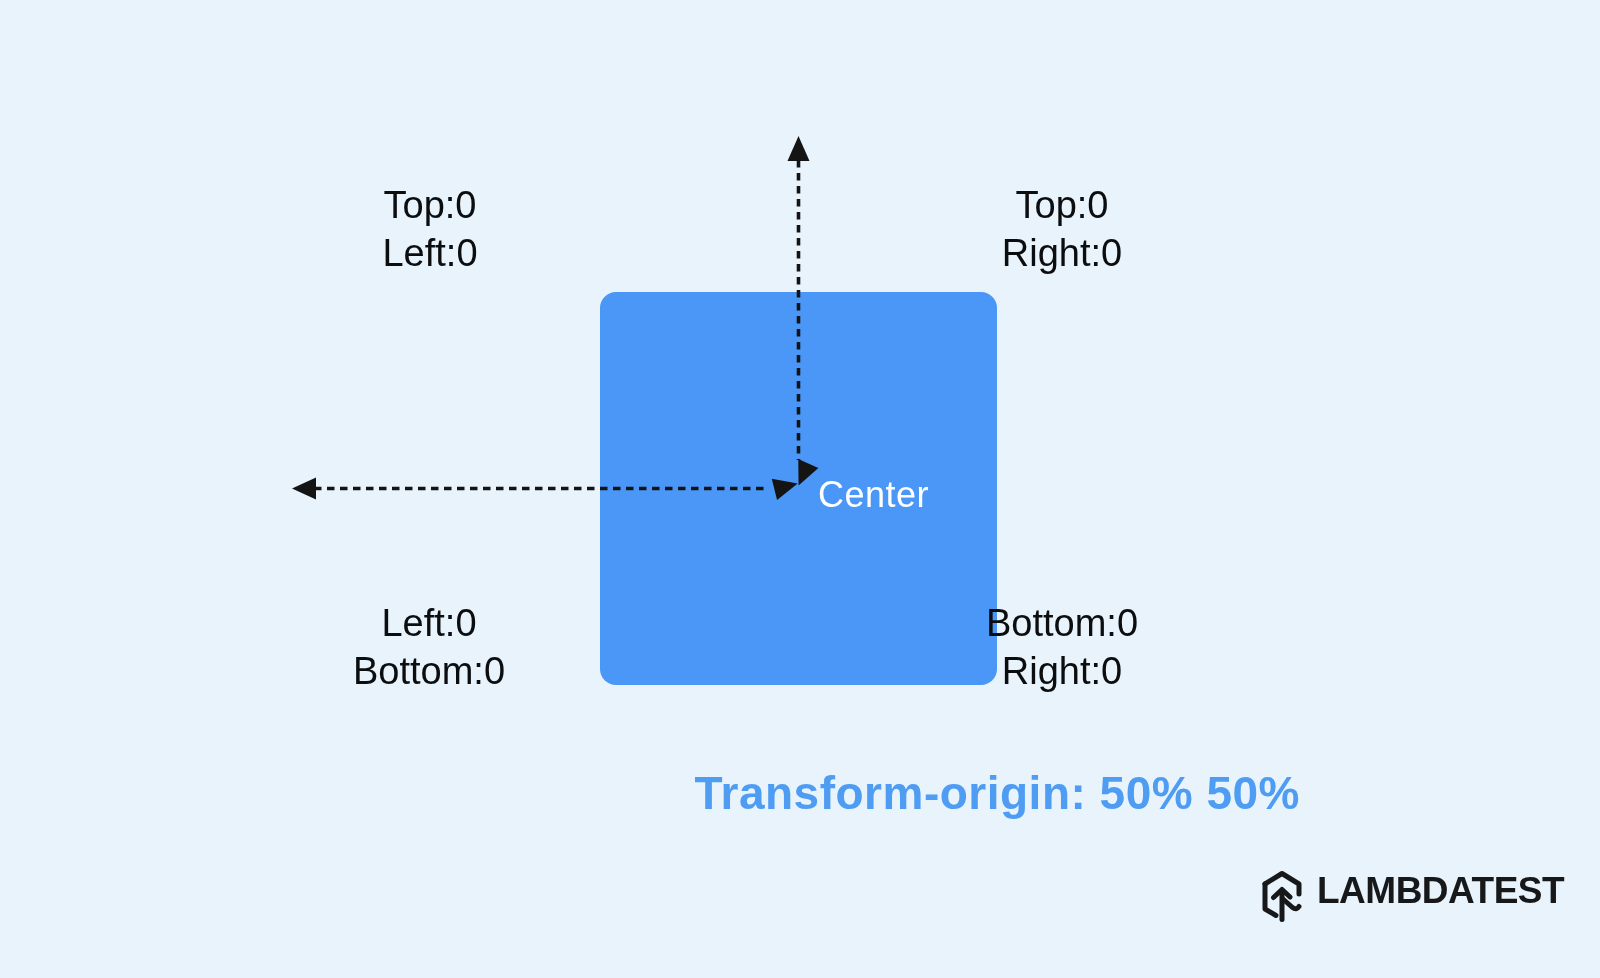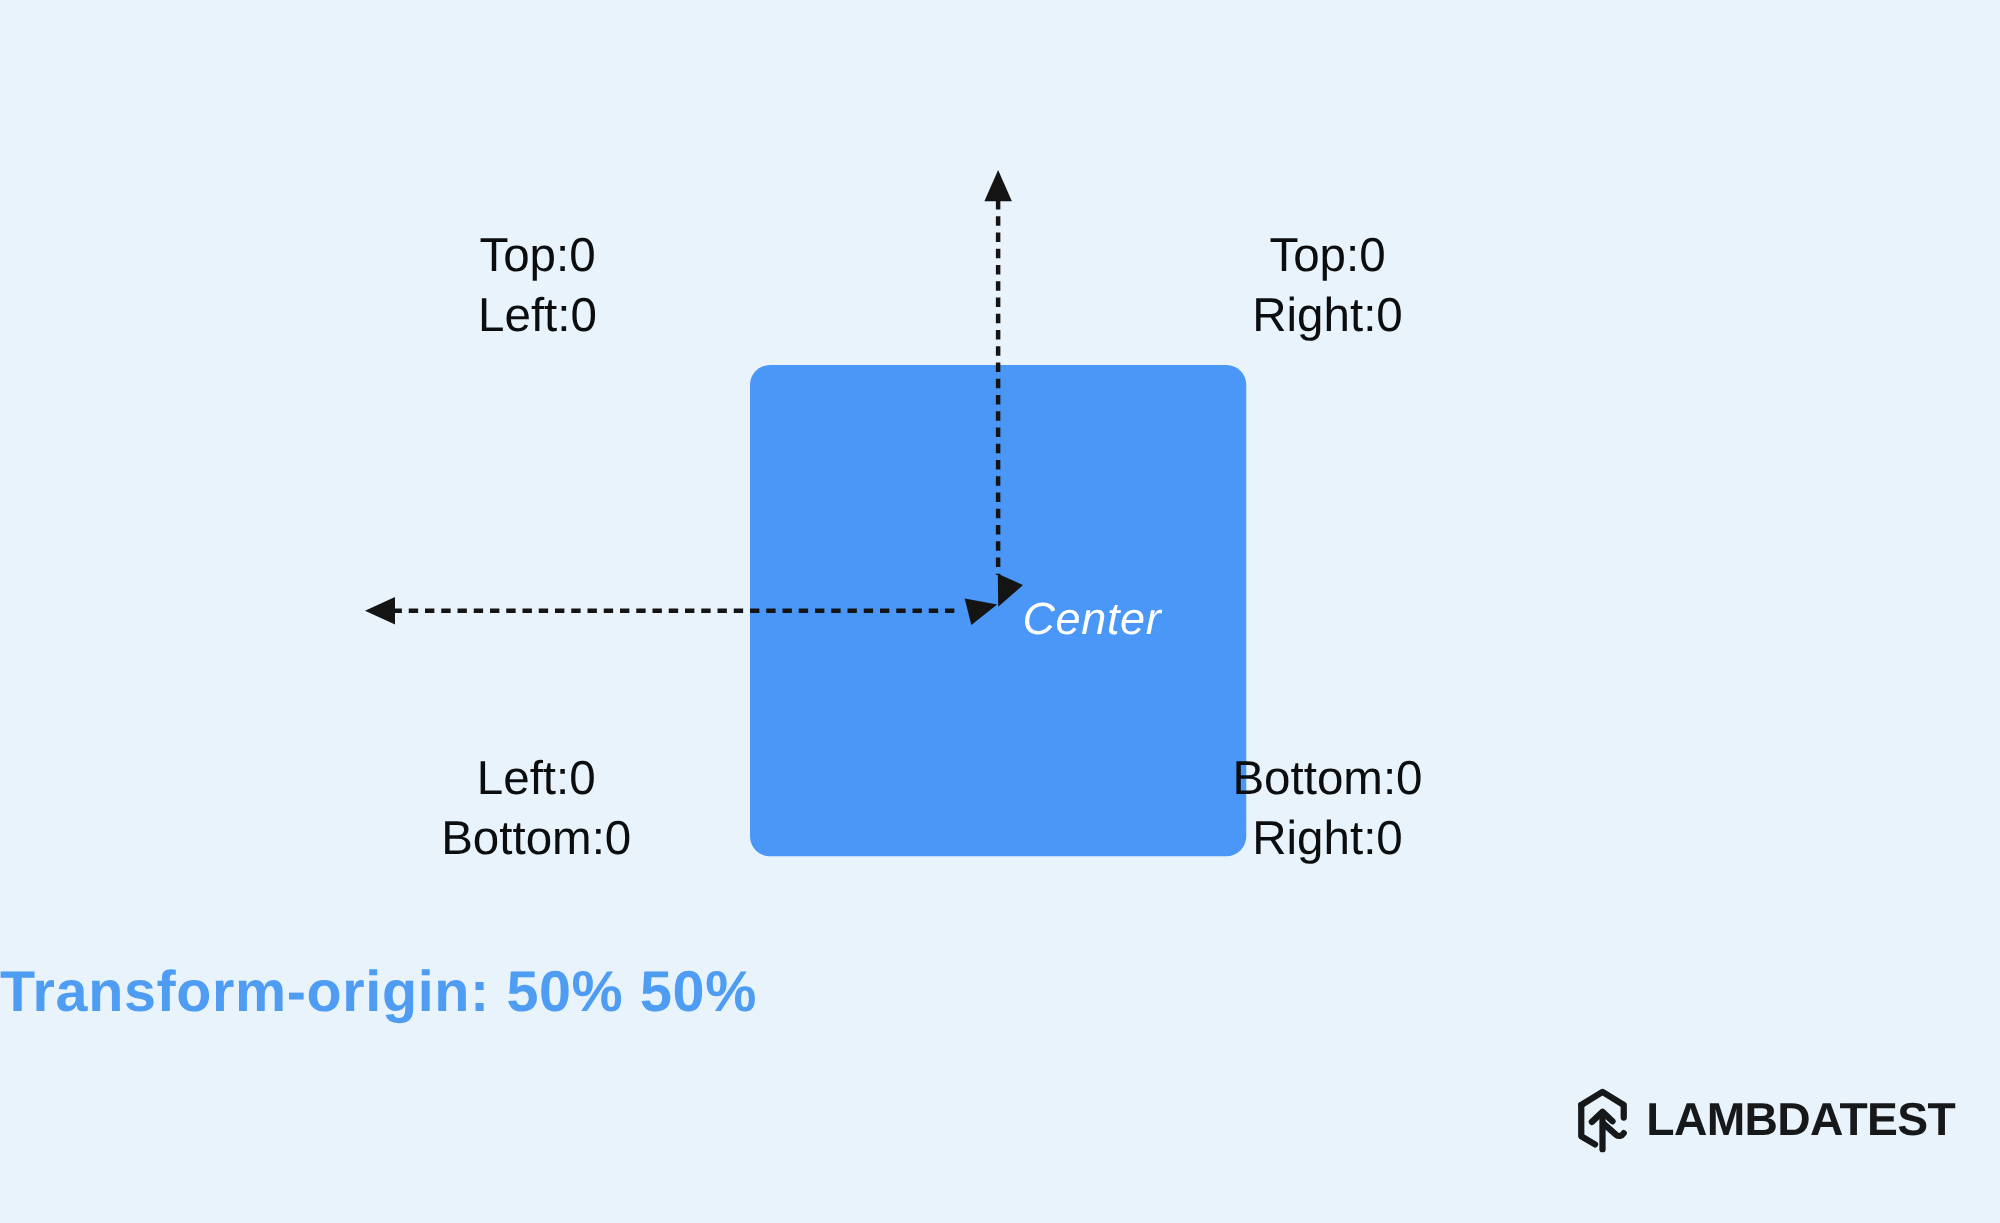--- a/index.html
+++ b/index.html
@@ -22,21 +22,20 @@
     width:1600px;height:978px;
     background:var(--background);
     overflow:hidden;
   }
   .square{
     position:absolute;
     left:600px;top:292px;
     width:397px;height:393px;
     background:var(--square);
     border-radius:16px;
-    font-style:italic;
   }
   .center-label{
     position:absolute;
     left:218px;top:182px;
     font-size:36px;
     font-weight:500;
     color:var(--center-text);
     letter-spacing:.5px;
     white-space:nowrap;
   }
@@ -57,31 +56,31 @@
   }
   .corner-label span{display:block;}
   .corner-label.tl{left:300px;top:181px;}
   .corner-label.tr{left:932px;top:181px;}
   .corner-label.bl{left:299px;top:599px;}
   .corner-label.br{left:932px;top:599px;}
   .caption{
     position:absolute;
     left:0;top:766px;
     width:1300px;
-    text-align:left;
+    text-align:right;
     font-size:46px;
     font-weight:700;
     color:var(--caption);
     letter-spacing:.5px;
   }
   .logo{
     position:absolute;
     left:1260px;top:870px;
     display:flex;
-    align-items:center;
+    align-items:flex-start;
     gap:13px;
   }
   .logo-icon{display:block;}
   .logo-word{
     font-size:37px;
     font-weight:700;
     color:var(--logo);
     letter-spacing:-.5px;
     white-space:nowrap;
   }

